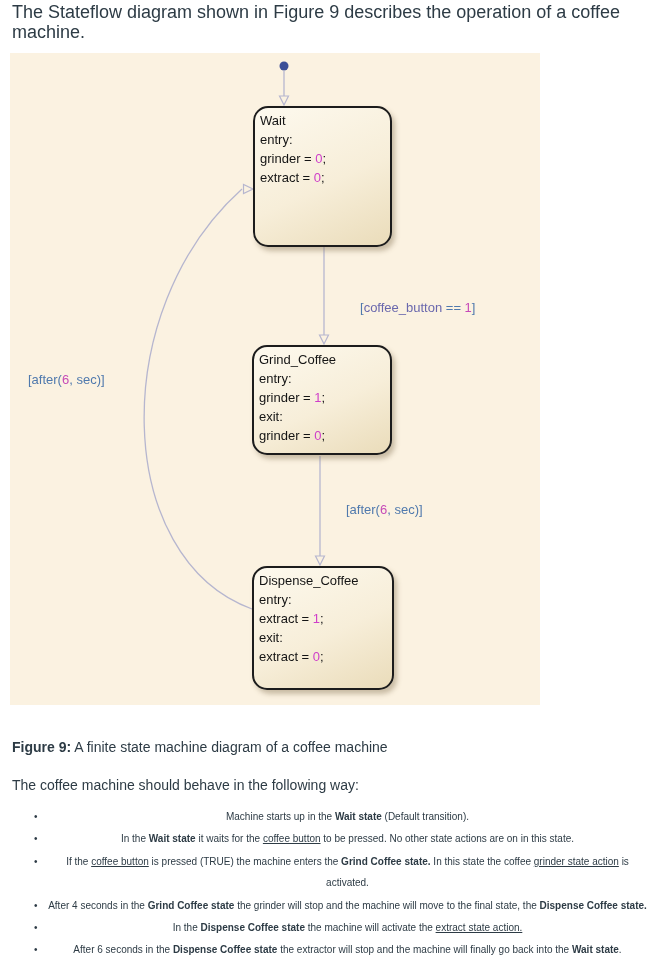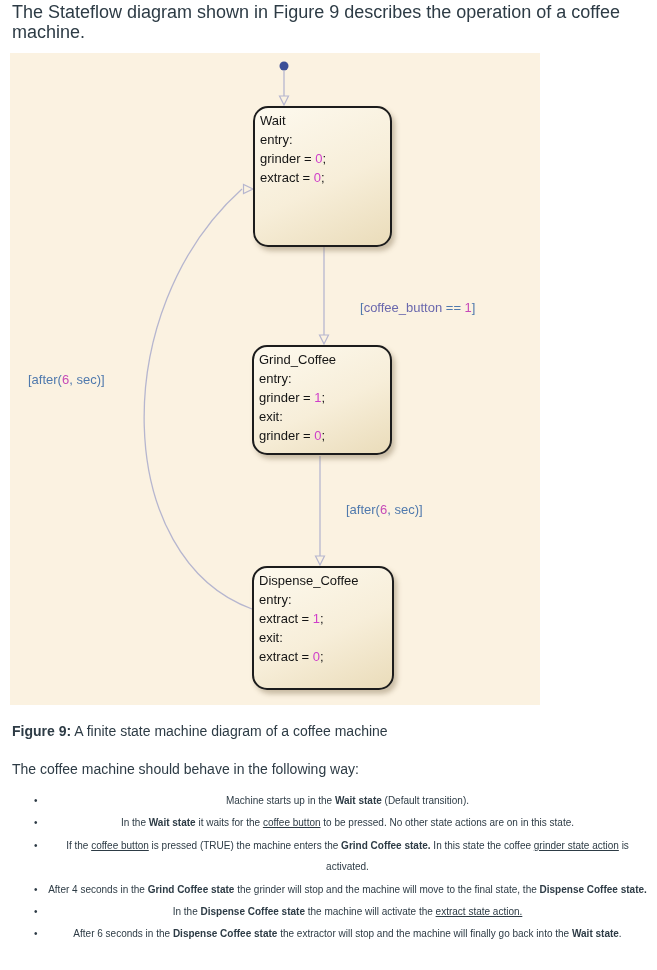--- a/index.html
+++ b/index.html
@@ -23,21 +23,21 @@
     padding:3px 4px 0 5px;
     font-size:13px;line-height:19px;color:#141414;white-space:nowrap;
   }
   .state .num{color:#cf3ec9;}
   .tl{
     position:absolute;font-size:13px;white-space:nowrap;color:#6a68ad;
   }
   .tl .op{color:#4f79ad;}
   .tl .kw{color:#6a68ad;}
   .tl .num{color:#c649b8;}
-  .caption{margin:16px 0 0 12px;font-size:14px;line-height:21px;}
+  .caption{margin:32px 0 0 12px;font-size:14px;line-height:21px;}
   .behavior{margin:17px 0 0 12px;font-size:14px;line-height:21px;}
   ul.bullets{margin:10px 0 0 0;padding:0;list-style:none;}
   ul.bullets li{
     position:relative;padding:0 10px 0 36px;margin:0 0 1px 12px;
     font-size:10px;line-height:21.4px;text-align:center;
   }
   ul.bullets li::before{
     content:"\2022";position:absolute;left:22px;top:0;color:#2d3b45;
   }
 </style>

